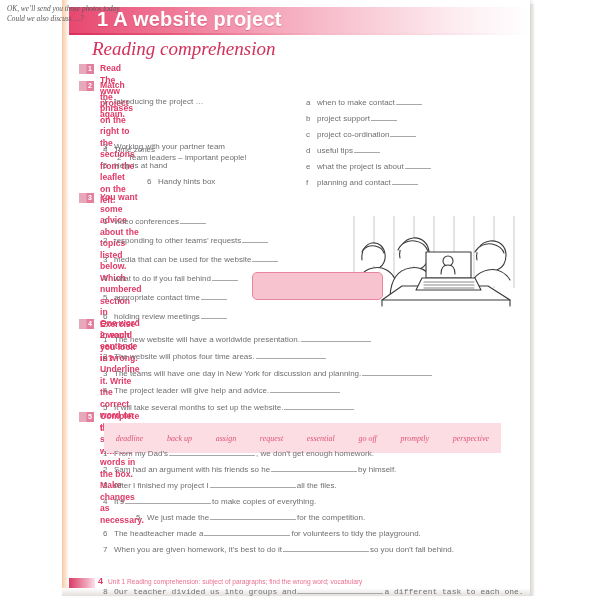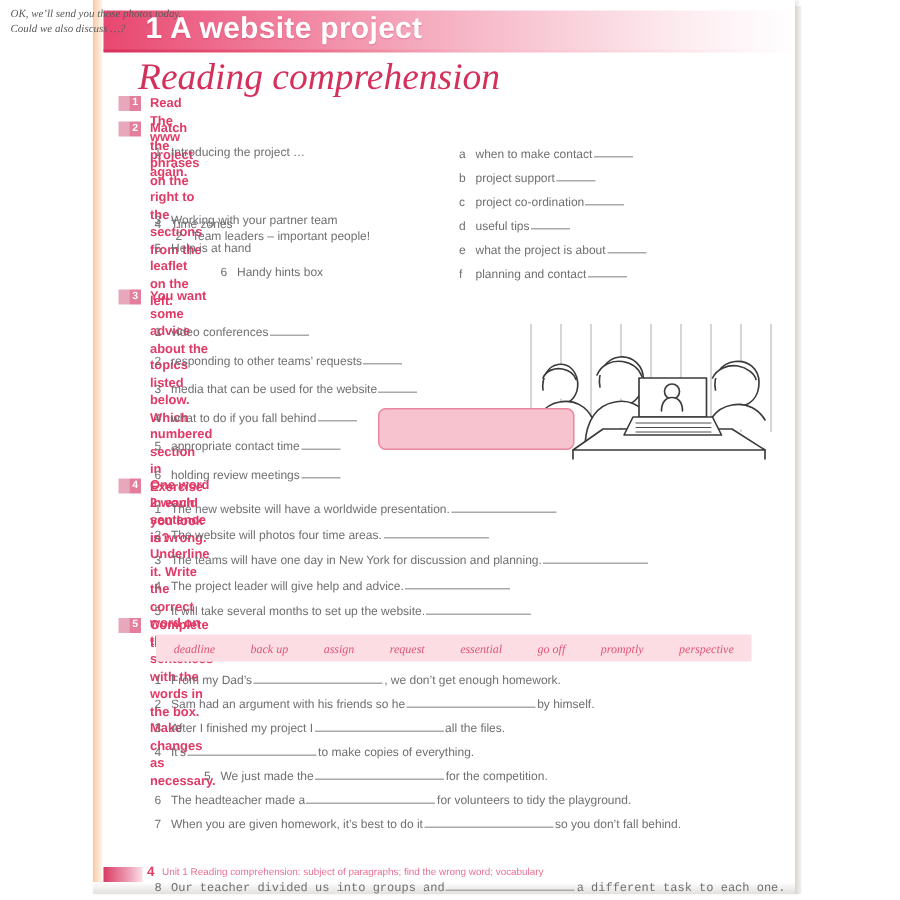--- a/index.html
+++ b/index.html
@@ -76,21 +76,21 @@
     letter-spacing: 0.2px;
     text-shadow: 0 1px 1px rgba(190,40,80,0.35);
   }
 
   .subtitle {
     position: absolute;
     left: 92px;
     top: 38px;
     font-family: "Liberation Serif", serif;
     font-style: italic;
-    font-size: 25px;
+    font-size: 19px;
     color: #d4305c;
   }
 
   
   .ex {
     position: absolute;
     left: 79px;
   }
   .badge {
     position: absolute;
@@ -172,21 +172,21 @@
     line-height: 10px;
     color: #5a5a5c;
   }
 
   
   .wordbox {
     position: absolute;
     left: 104px;
     top: 423px;
     width: 397px;
-    height: 18px;
+    height: 30px;
     background: #fbdde3;
     display: flex;
     align-items: center;
     justify-content: space-around;
   }
   .wordbox span {
     font-family: "Liberation Serif", serif;
     font-style: italic;
     font-size: 8px;
     color: #e05577;

